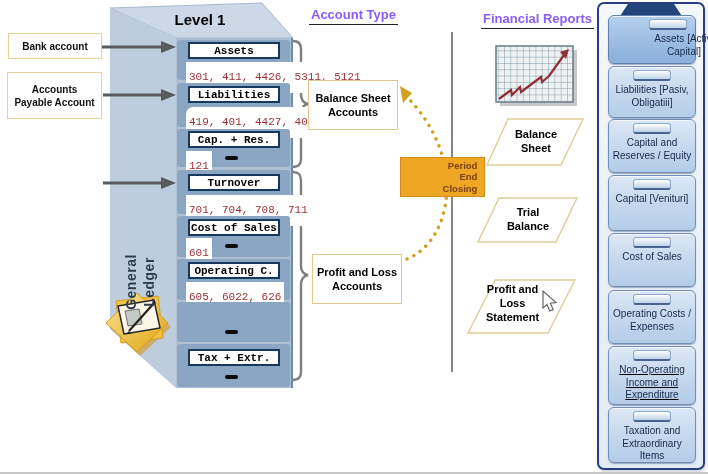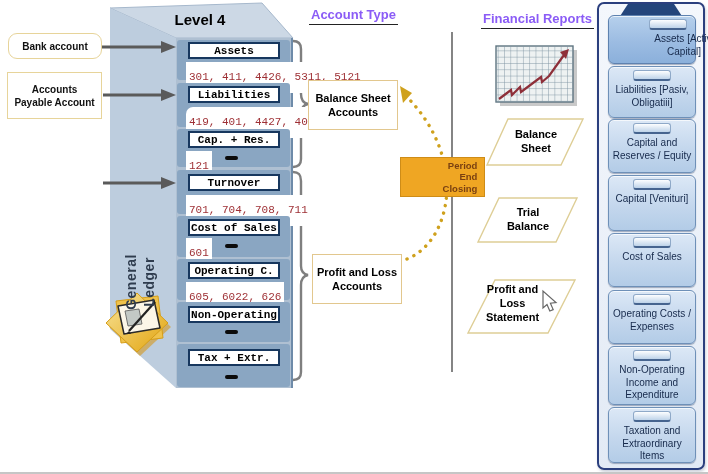--- a/index.html
+++ b/index.html
@@ -121,25 +121,25 @@
       <polygon points="140,297 171,327 140,356 109,327" fill="#D8930A" opacity="0.55"></polygon>
       <polygon points="116,301 158,296 163,338 121,343" fill="#EFC24B" stroke="#D69E18" stroke-width="1"></polygon>
       <polygon points="137,293 168,323 137,352 106,323" fill="url(#gold)" stroke="#D69E18" stroke-width="1"></polygon>
       <polygon points="118,306 154,300 160,328 124,334" fill="#FBF6E8" stroke="#2A2A2A" stroke-width="1.5" stroke-linejoin="round"></polygon>
       <polygon points="125,311 139,309 142,324 128,326" fill="#C3C9C5" stroke="#555" stroke-width="0.8"></polygon>
       <line x1="155" y1="302" x2="129" y2="331" stroke="#222" stroke-width="2.2"></line>
       <polygon points="129,331 126,334 131,334" fill="#222"></polygon>
     </g>
   </svg>
 
-  <div class="abs lbl-box pre" style="left:8px;top:33px;width:92px;height:24px;border-radius:9px;">Bank account</div>
+  <div class="abs lbl-box pre" style="left:8px;top:33px;width:92px;height:24px;">Bank account</div>
   <div class="abs lbl-box pre" style="left:7px;top:72px;width:93px;height:45px;">Accounts
 Payable Account</div>
 
-  <div class="abs panel-title">Level 4</div>
+  <div class="abs panel-title">Level 1</div>
   <div class="abs ledger-label pre">General
 Ledger</div>
 
   <div class="abs front">
     <div class="sect" style="top:2px;height:40px;">
       <div class="acct-box" style="top:2px;">Assets</div>
       <div class="nums" style="top:22px;">301, 411, 4426, 5311, 5121</div>
     </div>
     <div class="sect" style="top:45px;height:44px;">
       <div class="acct-box" style="top:3px;">Liabilities</div>
@@ -157,21 +157,20 @@
     <div class="sect" style="top:178px;height:41px;">
       <div class="acct-box" style="top:3px;">Cost of Sales</div>
       <div class="nums" style="top:22px;">601</div>
       <div class="dash" style="top:28px;"></div>
     </div>
     <div class="sect" style="top:221px;height:41px;">
       <div class="acct-box" style="top:3px;">Operating C.</div>
       <div class="nums" style="top:23px;">605, 6022, 626</div>
     </div>
     <div class="sect" style="top:264px;height:40px;">
-      <div class="acct-box" style="top:4px;">Non-Operating</div>
       <div class="dash" style="top:28px;"></div>
     </div>
     <div class="sect" style="top:306px;height:43px;">
       <div class="acct-box" style="top:5px;">Tax + Extr.</div>
       <div class="dash" style="top:31px;"></div>
     </div>
   </div>
 
   <div class="abs hdr" style="left:309px;top:7px;">Account Type</div>
   <div class="abs group-box pre" style="left:308px;top:80px;width:88px;height:48px;">Balance Sheet
@@ -208,21 +207,21 @@
       <div class="drawer-label">Capital [Venituri]</div>
     </div>
     <div class="drawer" style="top:229px;height:54px;">
       <div class="handle"></div>
       <div class="drawer-label">Cost of Sales</div>
     </div>
     <div class="drawer" style="top:286px;height:54px;">
       <div class="handle"></div>
       <div class="drawer-label">Operating Costs / Expenses</div>
     </div>
-    <div class="drawer" style="top:342px;height:59px;">
+    <div class="drawer" style="top:342px;height:59px;text-decoration:underline;">
       <div class="handle"></div>
       <div class="drawer-label">Non-Operating Income and Expenditure</div>
     </div>
     <div class="drawer" style="top:403px;height:56px;">
       <div class="handle"></div>
       <div class="drawer-label">Taxation and Extraordinary Items</div>
     </div>
   </div>
 
   <svg width="708" height="474" viewBox="0 0 708 474" style="pointer-events:none;">

